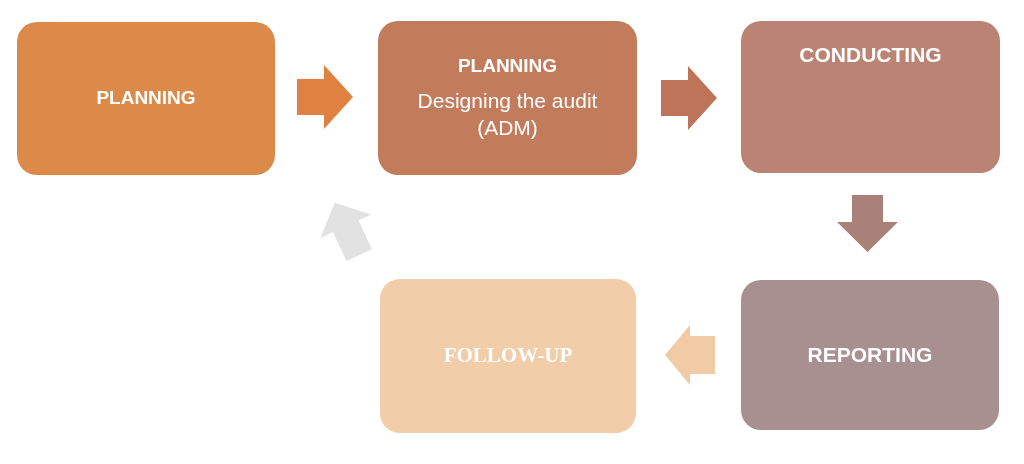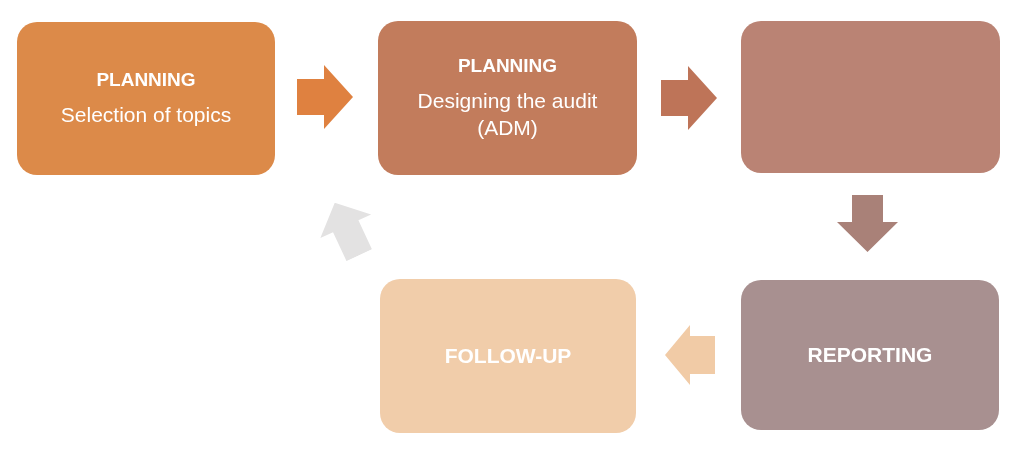--- a/index.html
+++ b/index.html
@@ -37,54 +37,54 @@
     line-height: 1.32;
     margin-top: 8px;
     white-space: pre-line;
   }
   
   .box-p1 { left: 17px;  top: 22px;  width: 258px; height: 153px; padding: 0 24px; }
   .box-p2 { left: 378px; top: 21px;  width: 259px; height: 154px; padding: 0 24px; }
   .box-co { left: 741px; top: 21px;  width: 259px; height: 152px; padding: 20px 14px 0 14px;
             justify-content: flex-start; }
   .box-re { left: 741px; top: 280px; width: 258px; height: 150px; padding: 12px 14px; }
-  .box-fu { left: 380px; top: 279px; width: 256px; height: 154px; padding: 0 24px; }
+  .box-fu { left: 380px; top: 279px; width: 256px; height: 154px; padding: 0 24px; font-family: Liberation Serif, serif; }
 
   .arrow { position: absolute; display: block; }
   .a1 { left: 297px; top: 65px;  width: 56px; height: 64px; }
   .a2 { left: 661px; top: 66px;  width: 56px; height: 64px; }
   .a3 { left: 837px; top: 195px; width: 61px; height: 57px; }
   .a4 { left: 665px; top: 325px; width: 50px; height: 60px; }
   .a5 { left: 319px; top: 200px; width: 56px; height: 58px; transform: rotate(-25deg); }
 </style>
 </head>
 <body>
 
 <div id="canvas">
 
   <div class="box box-p1" style="background-color: rgb(220, 138, 73);">
     <div class="box-title t-sm">PLANNING</div>
-    <div class="box-body">Selection of topics</div>
   </div>
 
   <svg class="arrow a1" viewBox="0 0 56 64">
     <polygon points="0,14 27,14 27,0 56,32 27,64 27,50 0,50" fill="#DF8140"></polygon>
   </svg>
 
   <div class="box box-p2" style="background-color: rgb(194, 124, 92);">
     <div class="box-title t-sm">PLANNING</div>
     <div class="box-body">Designing the audit
 (ADM)</div>
   </div>
 
   <svg class="arrow a2" viewBox="0 0 56 64">
     <polygon points="0,14 27,14 27,0 56,32 27,64 27,50 0,50" fill="#BE7458"></polygon>
   </svg>
 
   <div class="box box-co" style="background-color: rgb(186, 131, 116);">
+    <div class="box-title">CONDUCTING</div>
   </div>
 
   <svg class="arrow a3" viewBox="0 0 61 57">
     <polygon points="15,0 46,0 46,27 61,27 30.5,57 0,27 15,27" fill="#A98178"></polygon>
   </svg>
 
   <div class="box box-re" style="background-color: rgb(168, 144, 144);">
     <div class="box-title">REPORTING</div>
   </div>
 

